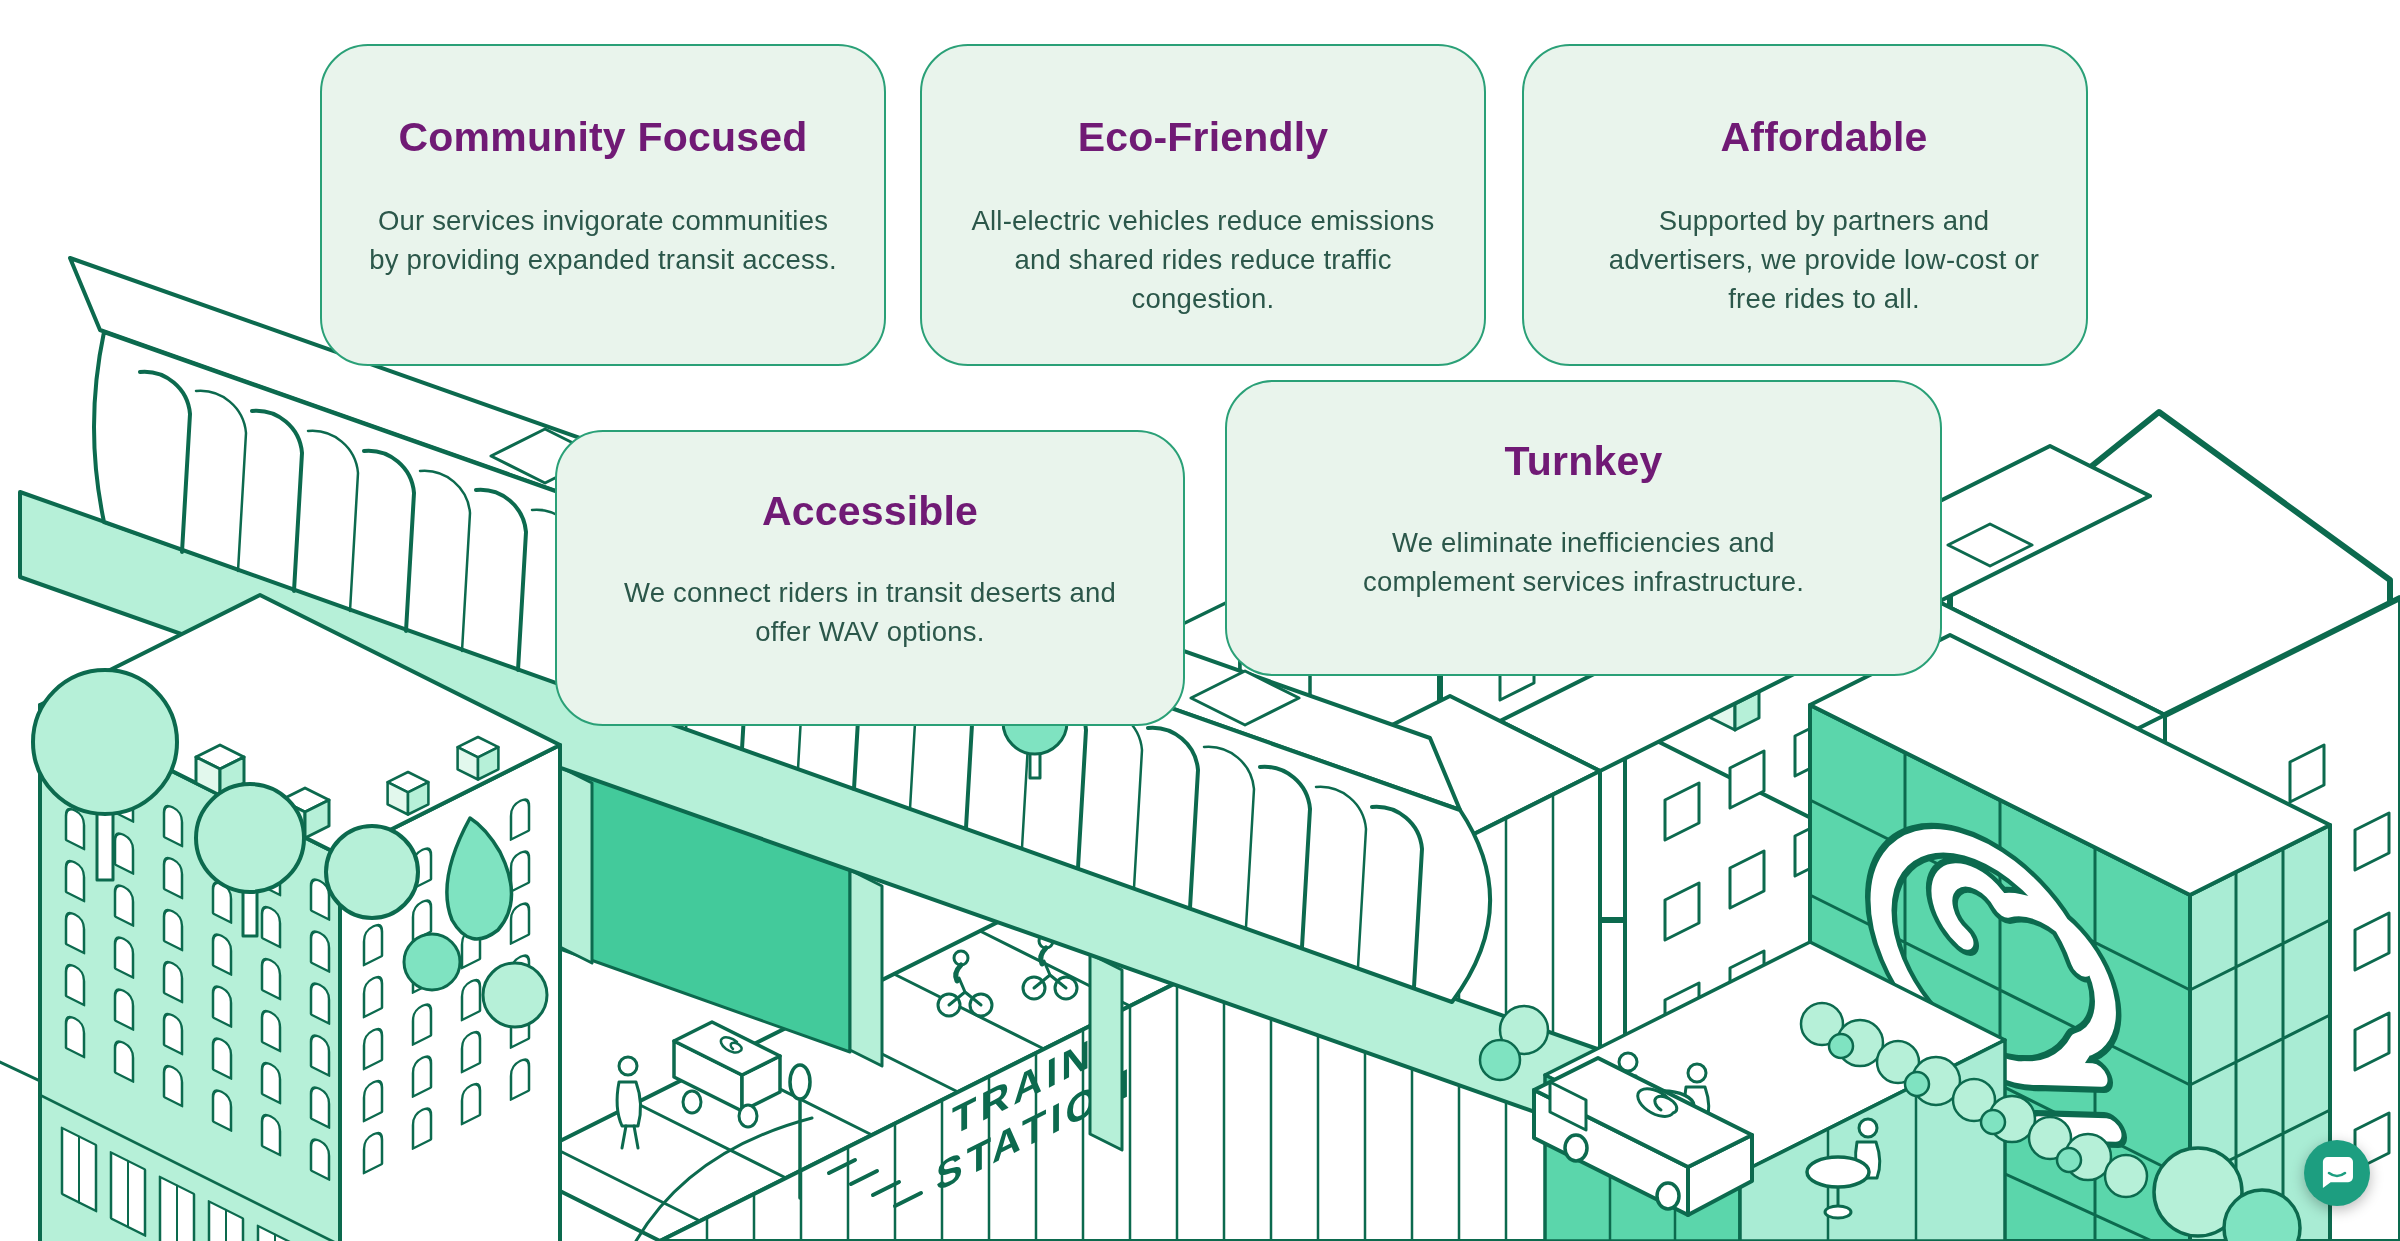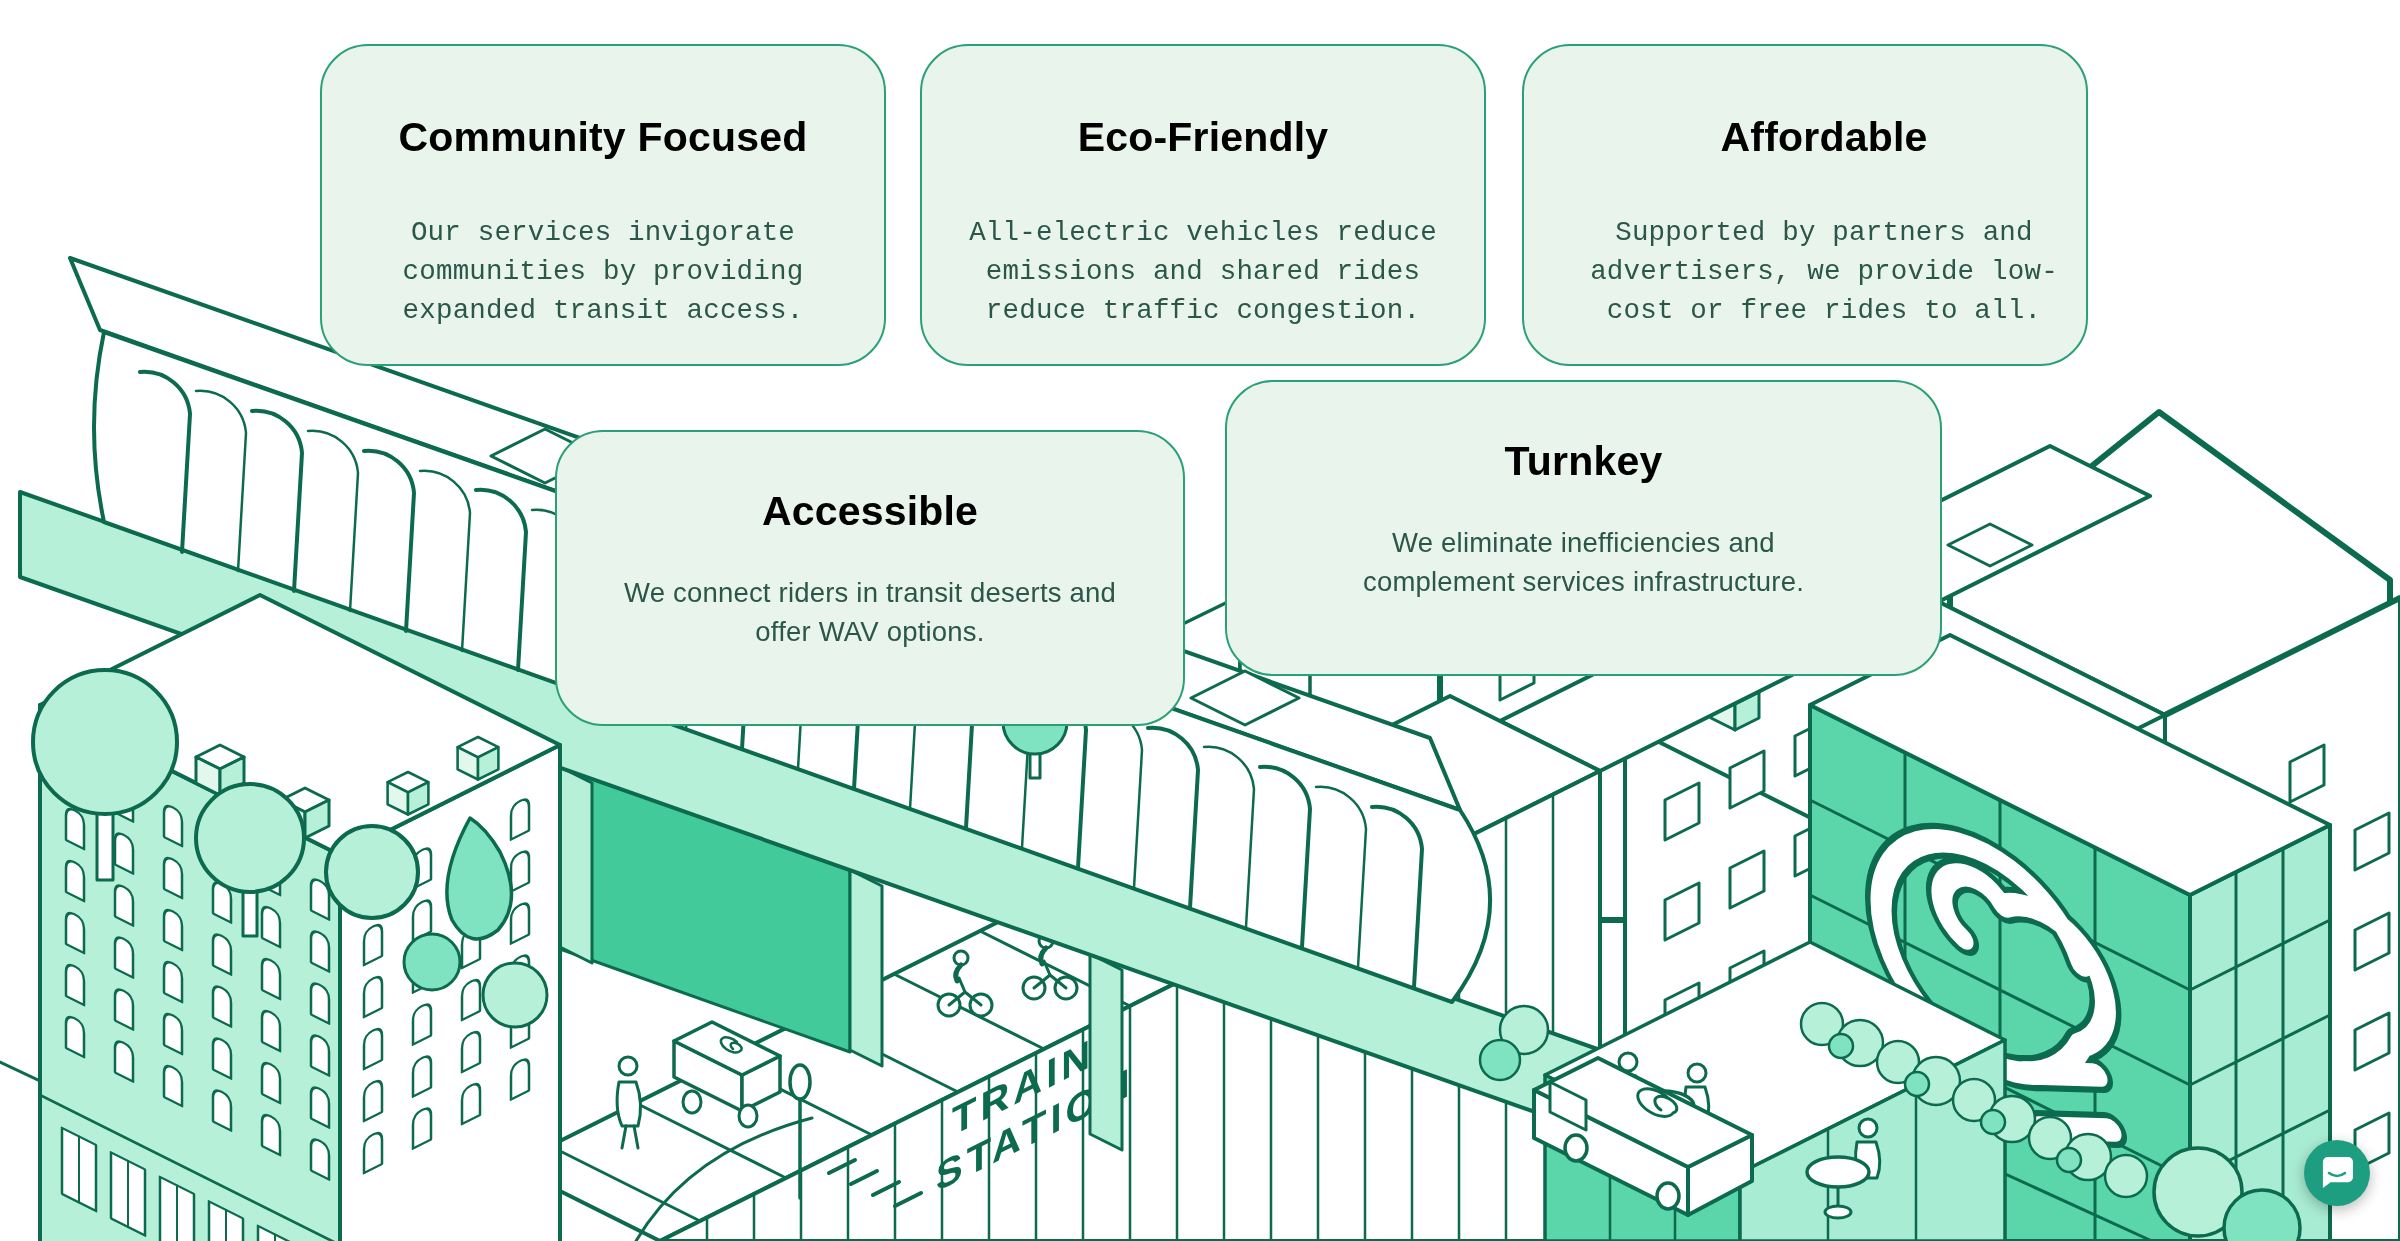--- a/index.html
+++ b/index.html
@@ -1,27 +1,27 @@
 <!DOCTYPE html>
 <html><head>
 <meta charset="utf-8">
 <style>
   html,body{margin:0;padding:0;background:#ffffff;}
   .stage{position:relative;width:2400px;height:1241px;background:#ffffff;overflow:hidden;
          font-family:"Liberation Sans","DejaVu Sans",sans-serif;}
   .illustration{position:absolute;left:0;top:0;width:2400px;height:1241px;z-index:1;}
   .card{position:absolute;z-index:2;background:#e9f4ec;border:2px solid #2aa077;border-radius:48px;
         display:flex;flex-direction:column;align-items:center;text-align:center;box-sizing:border-box;}
-  .card h2{margin:0;font-size:41px;font-weight:700;color:#000000;letter-spacing:0.2px;}
+  .card h2{margin:0;font-size:41px;font-weight:700;color:#701a75;letter-spacing:0.2px;}
   .card p{margin:0;font-size:27.5px;line-height:39px;color:#2b574a;letter-spacing:0.2px;}
   .c1{left:320px;top:44px;width:566px;height:322px;}
   .c2{left:920px;top:44px;width:566px;height:322px;}
   .c3{left:1522px;top:44px;width:566px;height:322px;padding-left:38px;}
   .c1 h2,.c2 h2,.c3 h2{margin-top:68px;}
-  .c1 p,.c2 p,.c3 p{margin-top:52px;max-width:470px;font-family:Liberation Mono, monospace;}
+  .c1 p,.c2 p,.c3 p{margin-top:40px;max-width:470px;}
   .c4{left:555px;top:398px;width:630px;height:296px;margin-top:32px;}
   .c5{left:1225px;top:380px;width:717px;height:296px;}
   .c4 h2,.c5 h2{margin-top:56px;}
   .c4 p,.c5 p{margin-top:38px;max-width:530px;}
   .chat-btn{position:absolute;left:2304px;top:1140px;width:66px;height:66px;border-radius:50%;
             background:#1d9e80;border:none;z-index:5;cursor:pointer;
             box-shadow:0 4px 14px rgba(0,0,0,0.28);display:flex;align-items:center;justify-content:center;}
 </style>
 </head>
 <body>

